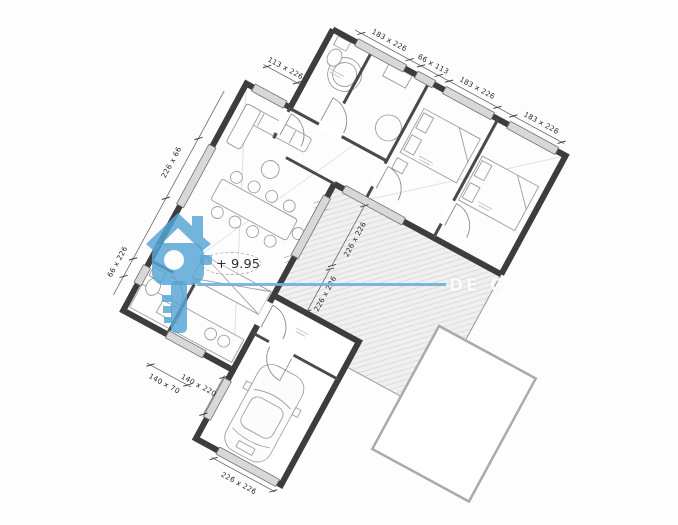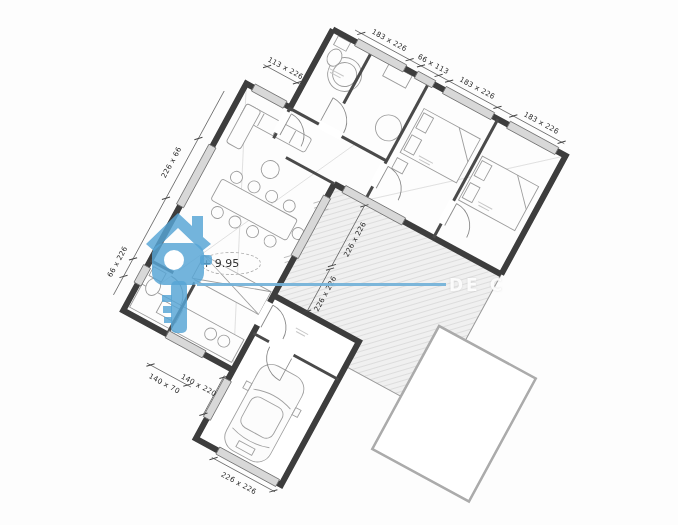--- a/index.html
+++ b/index.html
@@ -2,21 +2,21 @@
 <html><head>
 <meta charset="utf-8">
 <style>
   html,body{margin:0;padding:0;background:#fff;}
   .canvas{position:relative;width:678px;height:525px;background:#fdfdfd;overflow:hidden;
           font-family:"DejaVu Sans",sans-serif;}
   .plan{position:absolute;left:-21px;top:-4px;width:600px;height:600px;
         transform:rotate(28.5deg);transform-origin:300px 300px;}
   .overlay{position:absolute;}
   .level-badge{left:201px;top:252px;width:58px;height:21px;border:1px dashed #b2b2b2;
-               border-radius:50%;font-size:11px;color:#333;text-align:left;line-height:21px;
+               border-radius:50%;font-size:13px;color:#333;text-align:right;line-height:21px;
                background:rgba(255,255,255,.25);z-index:4;}
   .wm1{left:290px;top:246px;font-size:26px;font-weight:700;letter-spacing:6px;
        color:rgba(255,255,255,.9);text-shadow:0 0 2px rgba(170,170,170,.4);z-index:6;white-space:nowrap;}
   .wm2{left:449px;top:275px;font-size:17px;font-weight:700;letter-spacing:3px;
        color:rgba(255,255,255,.9);text-shadow:0 0 2px rgba(170,170,170,.4);z-index:6;}
   .blue-line{left:197px;top:283px;width:249px;height:3px;background:#72b1d8;opacity:.92;z-index:5;}
   .logo{left:140px;top:203px;z-index:5;}
   .dimtxt{font-size:7.2px;fill:#2a2a2a;letter-spacing:.3px;}
 </style>
 </head>

